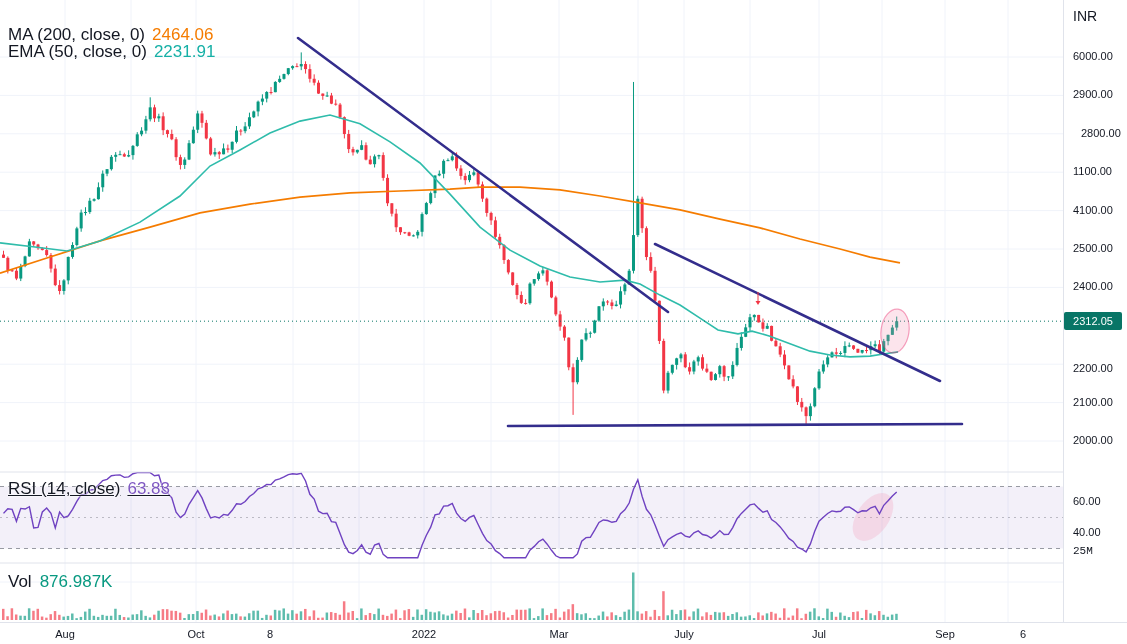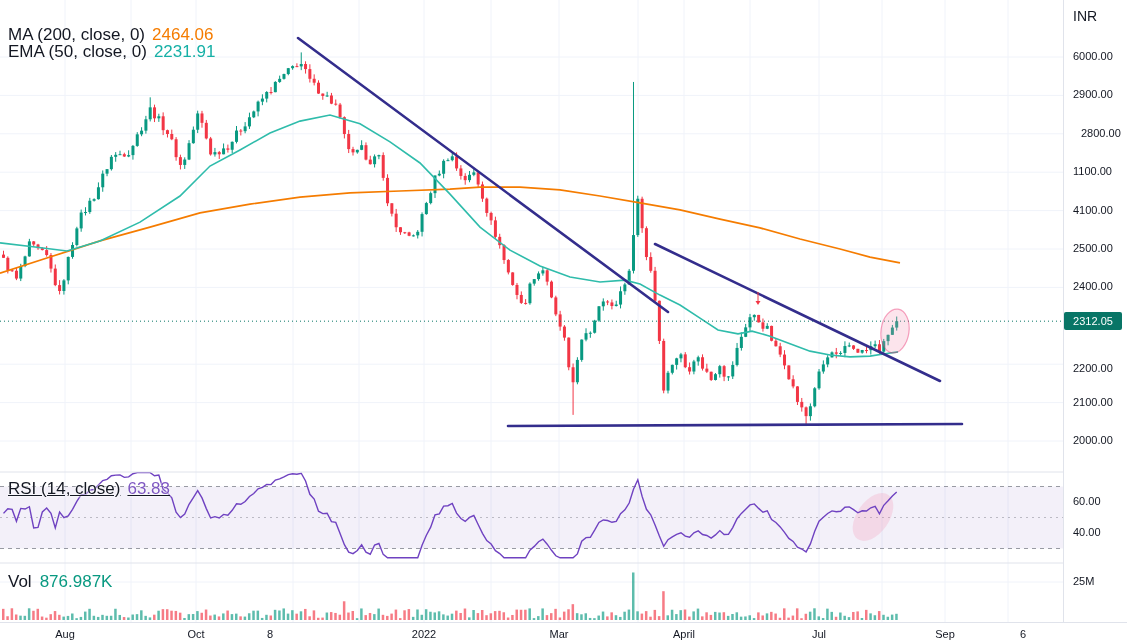--- a/index.html
+++ b/index.html
@@ -728,29 +728,29 @@
       <div class="tick price-tick" style="top: 126.8px; margin-left: 8px;">2800.00</div>
       <div class="tick price-tick" style="top: 165.2px;">1100.00</div>
       <div class="tick price-tick" style="top: 203.6px;">4100.00</div>
       <div class="tick price-tick" style="top: 242px;">2500.00</div>
       <div class="tick price-tick" style="top: 280.4px;">2400.00</div>
       <div class="tick price-tick" style="top: 362px; text-align: center;">2200.00</div>
       <div class="tick price-tick" style="top: 395.6px;">2100.00</div>
       <div class="tick price-tick" style="top: 434px;">2000.00</div>
       <div class="tick price-tick" style="top: 495px;">60.00</div>
       <div class="tick price-tick" style="top: 526px;">40.00</div>
-      <div class="tick price-tick" style="top: 575px;">25M</div>
+      <div class="tick price-tick" style="top: 545px; font-family: Liberation Mono, monospace;">25M</div>
     </div>
   <div id="time-axis" class="axis-area">
       <div class="tick time-tick" style="left: 65px;">Aug</div>
       <div class="tick time-tick" style="left: 196px;">Oct</div>
       <div class="tick time-tick" style="left: 270px;">8</div>
       <div class="tick time-tick" style="left: 424px;">2022</div>
       <div class="tick time-tick" style="left: 559px;">Mar</div>
-      <div class="tick time-tick" style="left: 684px;">April</div>
+      <div class="tick time-tick" style="left: 684px;">July</div>
       <div class="tick time-tick" style="left: 819px;">Jul</div>
       <div class="tick time-tick" style="left: 945px;">Sep</div>
       <div class="tick time-tick" style="left: 1023px;">6</div>
     </div>
 
   <div id="price-badge">2312.05</div>
 
 </div>
 
 </body></html>

